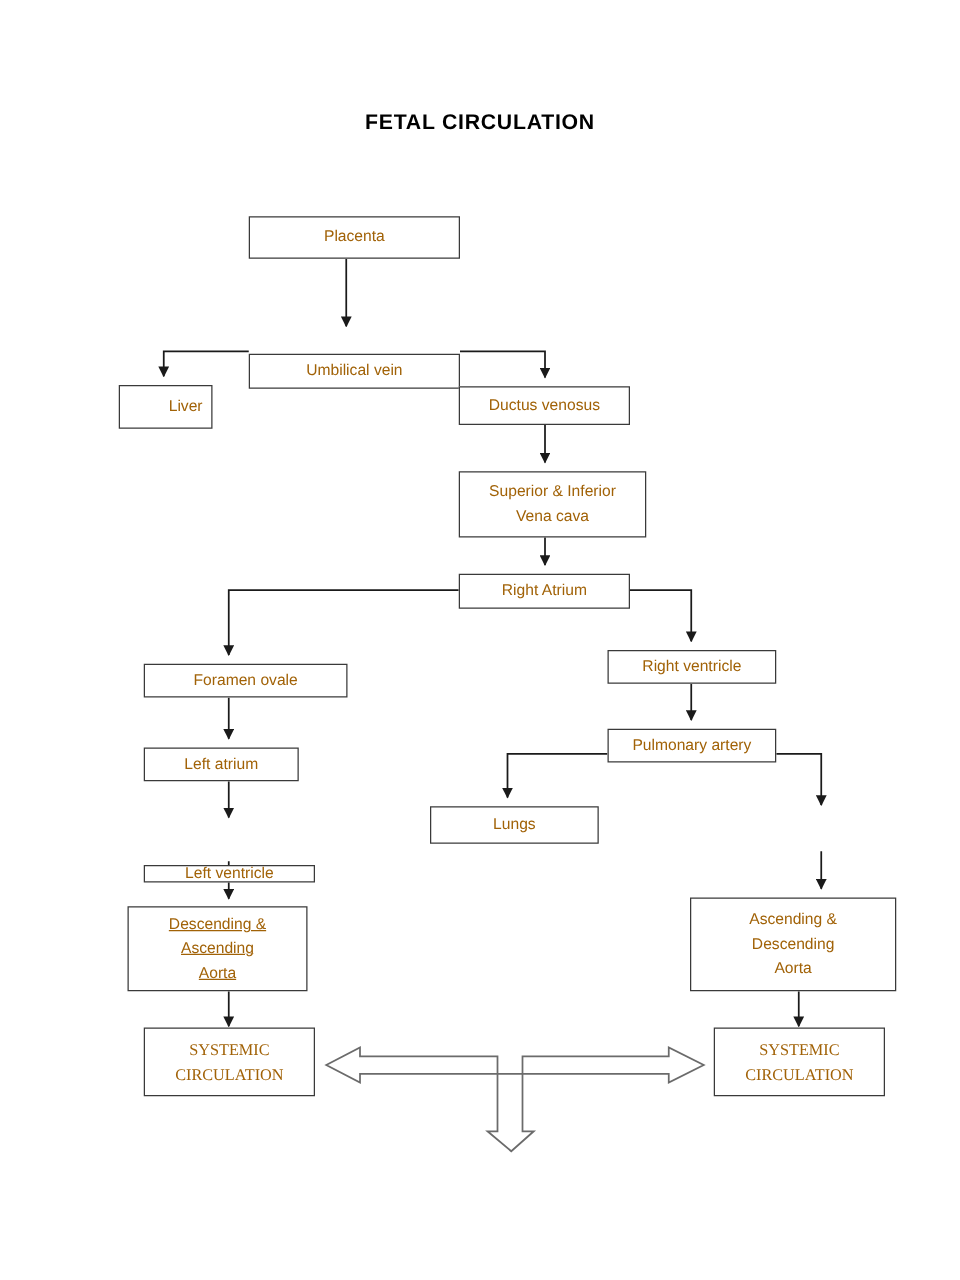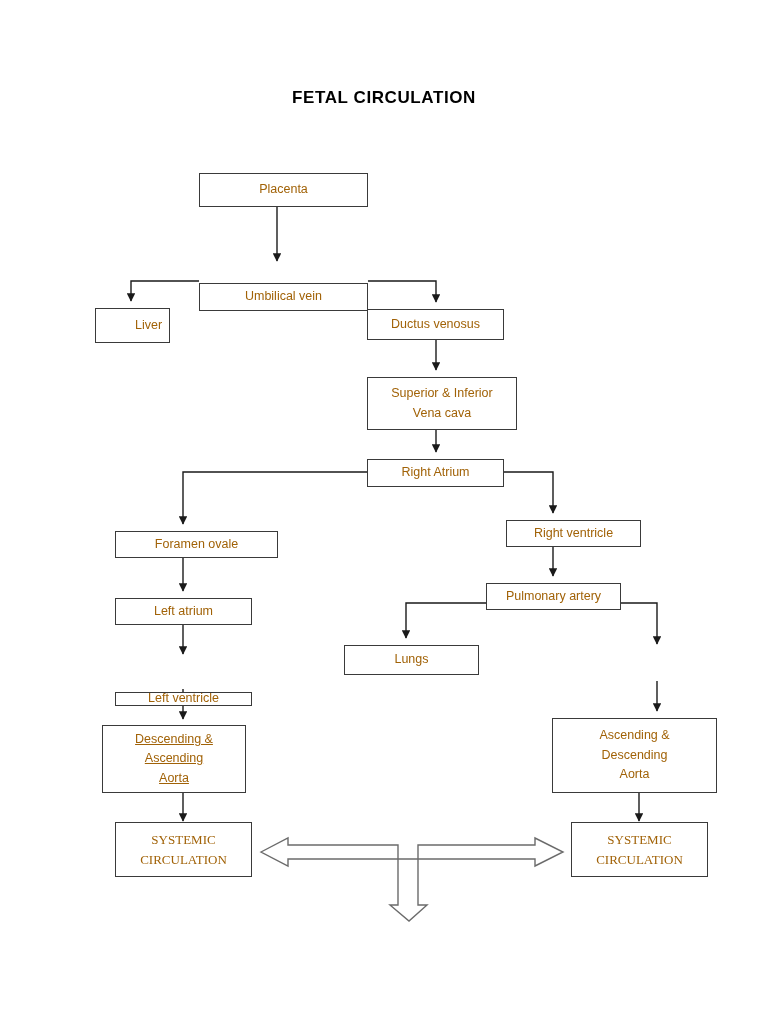--- a/index.html
+++ b/index.html
@@ -151,29 +151,29 @@
   </div>
 
   <div class="node" style="left:367px; top:459px; width:137px; height:28px;">
     <span>Right Atrium</span>
   </div>
 
   <div class="node" style="left:115px; top:531px; width:163px; height:27px;">
     <span>Foramen ovale</span>
   </div>
 
-  <div class="node" style="left:115px; top:598px; width:137px; height:27px;">
+  <div class="node" style="left:115px; top:598px; width:124px; height:27px;">
     <span>Left atrium</span>
   </div>
 
   <div class="node" style="left:115px; top:692px; width:137px; height:14px;">
     <span>Left ventricle</span>
   </div>
 
-  <div class="node" style="left:486px; top:520px; width:135px; height:27px;margin-left:20px;">
+  <div class="node" style="left:486px; top:520px; width:135px; height:27px;">
     <span>Right ventricle</span>
   </div>
 
   <div class="node" style="left:486px; top:583px; width:135px; height:27px;">
     <span>Pulmonary artery</span>
   </div>
 
   <div class="node" style="left:344px; top:645px; width:135px; height:30px;">
     <span>Lungs</span>
   </div>

